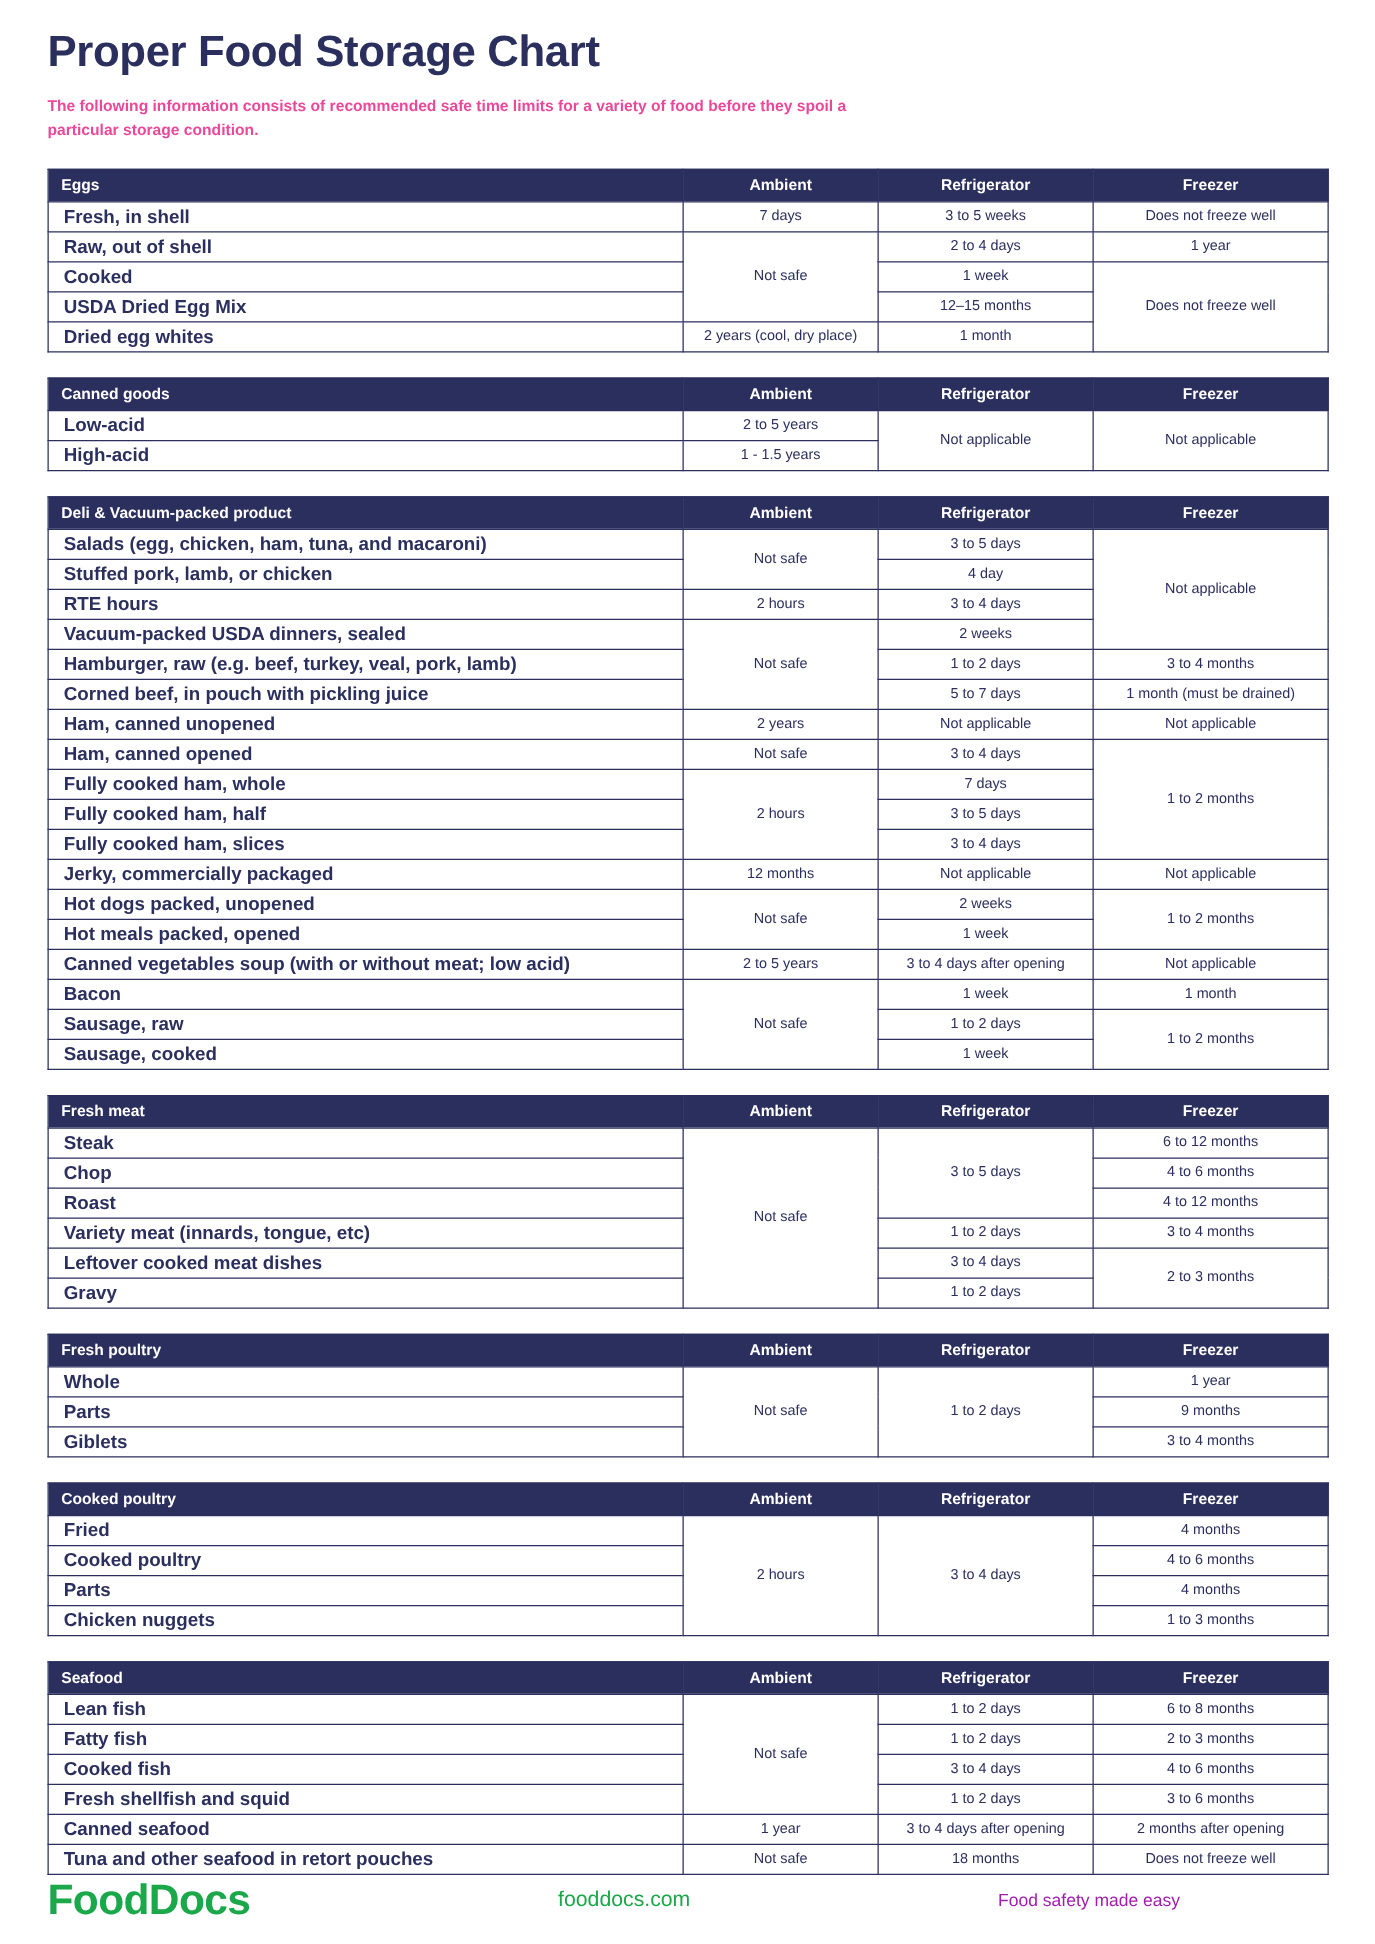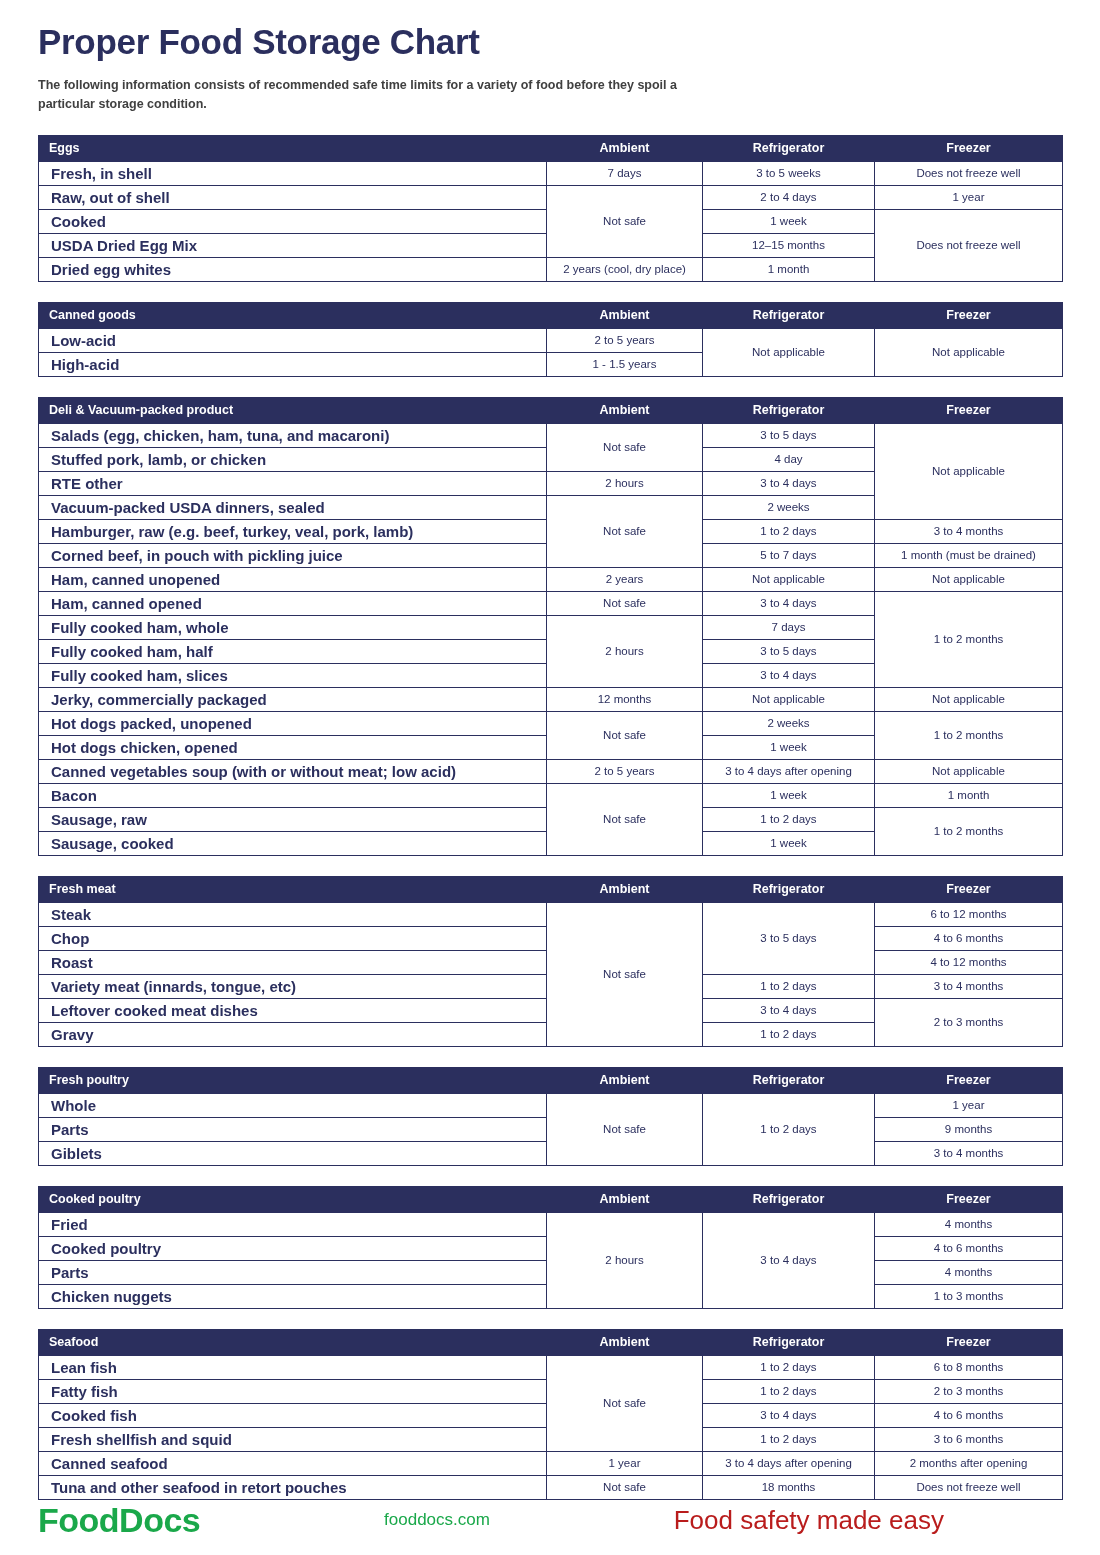--- a/index.html
+++ b/index.html
@@ -23,21 +23,21 @@
     letter-spacing: -0.3px;
     margin: 0 0 14px 0;
     color: #2b2f5e;
   }
   .subtitle {
     font-size: 12.5px;
     font-weight: bold;
     line-height: 1.55;
     margin: 0 0 18px 0;
     max-width: 680px;
-    color: #404040;
+    color: #ec4899;
   }
   table.chart {
     width: 1024px;
     border-collapse: collapse;
     table-layout: fixed;
     margin-bottom: 14px;
     margin-top: 20px;
   }
   table.chart col.c0 { width: 508px; }
   table.chart col.c1 { width: 156px; }
@@ -89,22 +89,22 @@
     font-weight: bold;
     color: #1aa84a;
     letter-spacing: -0.5px;
   }
   .footer-url {
     font-size: 17px;
     color: #1aa84a;
     font-weight: normal;
   }
   .footer-tag {
-    font-size: 26px;
-    color: #b91c1c;
+    font-size: 14px;
+    color: #a21caf;
     text-align: center;
   }
 </style>
 </head>
 <body>
 
 <div class="page">
 
   <h1 class="title">Proper Food Storage Chart</h1>
   <p class="subtitle">The following information consists of recommended safe time limits for a variety of food before they spoil a particular storage condition.</p>
@@ -202,21 +202,21 @@
             <td class="name">Salads (egg, chicken, ham, tuna, and macaroni)</td>
             <td class="val" rowspan="2">Not safe</td>
             <td class="val">3 to 5 days</td>
             <td class="val" rowspan="4">Not applicable</td>
           </tr>
           <tr>
             <td class="name">Stuffed pork, lamb, or chicken</td>
             <td class="val">4 day</td>
           </tr>
           <tr>
-            <td class="name">RTE other</td>
+            <td class="name">RTE hours</td>
             <td class="val">2 hours</td>
             <td class="val">3 to 4 days</td>
           </tr>
           <tr>
             <td class="name">Vacuum-packed USDA dinners, sealed</td>
             <td class="val" rowspan="3">Not safe</td>
             <td class="val">2 weeks</td>
           </tr>
           <tr>
             <td class="name">Hamburger, raw (e.g. beef, turkey, veal, pork, lamb)</td>
@@ -259,21 +259,21 @@
             <td class="val">Not applicable</td>
             <td class="val">Not applicable</td>
           </tr>
           <tr>
             <td class="name">Hot dogs packed, unopened</td>
             <td class="val" rowspan="2">Not safe</td>
             <td class="val">2 weeks</td>
             <td class="val" rowspan="2">1 to 2 months</td>
           </tr>
           <tr>
-            <td class="name">Hot dogs chicken, opened</td>
+            <td class="name">Hot meals packed, opened</td>
             <td class="val">1 week</td>
           </tr>
           <tr>
             <td class="name">Canned vegetables soup (with or without meat; low acid)</td>
             <td class="val">2 to 5 years</td>
             <td class="val">3 to 4 days after opening</td>
             <td class="val">Not applicable</td>
           </tr>
           <tr>
             <td class="name">Bacon</td>

